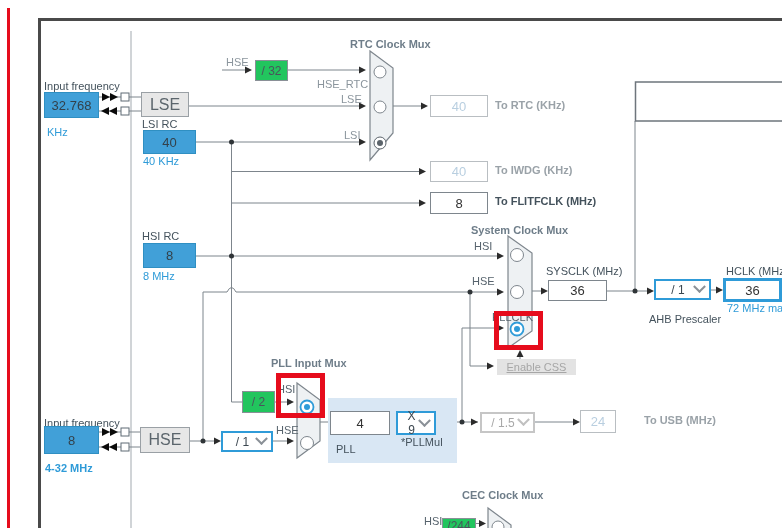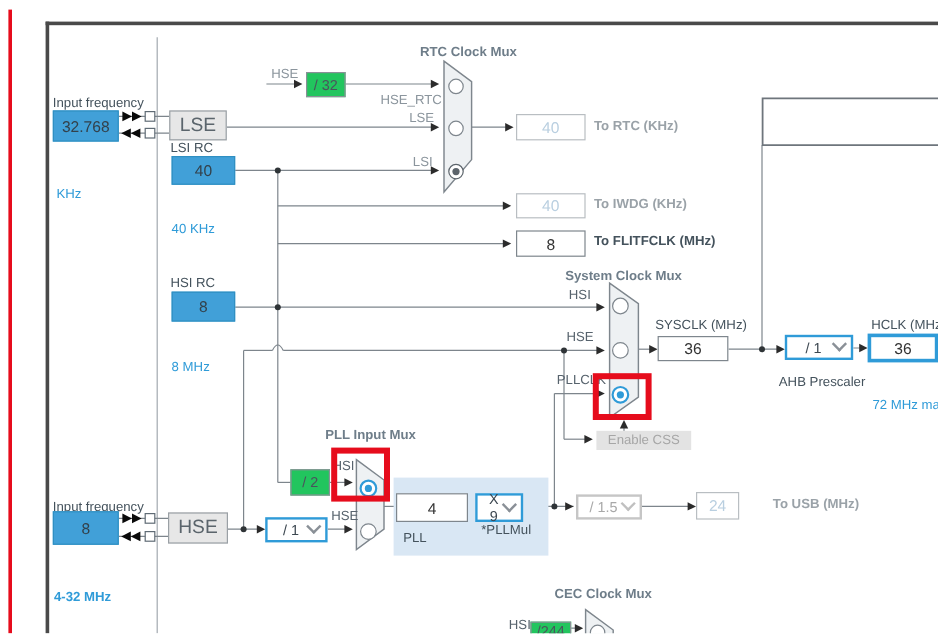--- a/index.html
+++ b/index.html
@@ -1,21 +1,21 @@
 <!DOCTYPE html>
 <html><head>
 <meta charset="utf-8">
 <style>
   html,body{margin:0;padding:0;background:#fff;}
   #stage{position:relative;width:782px;height:528px;overflow:hidden;background:#fff;
          font-family:"Liberation Sans",sans-serif;}
   .abs{position:absolute;box-sizing:border-box;}
   svg.wires{position:absolute;left:0;top:0;width:782px;height:528px;}
   .lbl{font-size:11px;color:#44525c;white-space:nowrap;}
-  .lbl-blue{font-size:11px;color:#2f9bd8;white-space:nowrap;margin-top:30px;}
+  .lbl-blue{font-size:11px;color:#2f9bd8;white-space:nowrap;}
   .lbl-gray-bold{font-size:11px;font-weight:bold;color:#9aa2a8;white-space:nowrap;}
   .lbl-dark-bold{font-size:11px;font-weight:bold;color:#44525c;white-space:nowrap;}
   .title{font-size:11px;font-weight:bold;color:#6e7d89;white-space:nowrap;}
   .muxin{font-size:11px;color:#57636d;white-space:nowrap;}
   .muxin-lt{font-size:11px;color:#8b959d;white-space:nowrap;}
   .bluebox{background:#41a0d8;border:1px solid #2f8fc2;color:#33414b;font-size:13px;
            display:flex;align-items:center;justify-content:center;}
   .graybox{background:#e7e7e7;border:1px solid #9aa0a5;color:#5b656c;font-size:16px;
            display:flex;align-items:center;justify-content:center;}
   .valbox{background:#fff;border:1px solid #7e868d;color:#333;font-size:13px;
@@ -211,22 +211,22 @@
   <div class="abs valbox dis" style="left:430px;top:95px;width:58px;height:22px;">40</div>
   <div class="abs lbl-gray-bold" style="left:495px;top:99px;">To RTC (KHz)</div>
   <div class="abs valbox dis" style="left:430px;top:161px;width:58px;height:21px;">40</div>
   <div class="abs lbl-gray-bold" style="left:495px;top:164px;">To IWDG (KHz)</div>
   <div class="abs valbox" style="left:430px;top:192px;width:58px;height:22px;">8</div>
   <div class="abs lbl-dark-bold" style="left:495px;top:195px;">To FLITFCLK (MHz)</div>
 
   <div class="abs title" style="left:471px;top:224px;">System Clock Mux</div>
   <div class="abs muxin" style="left:474px;top:240px;">HSI</div>
   <div class="abs muxin" style="left:472px;top:275px;">HSE</div>
-  <div class="abs muxin" style="left:464px;top:311px;">PLLCLK</div>
-  <div class="abs cssbtn" style="left:497px;top:359px;width:79px;height:16px;">Enable CSS</div>
+  <div class="abs muxin" style="left:492px;top:311px;">PLLCLK</div>
+  <div class="abs cssbtn" style="left:497px;top:359px;width:79px;height:16px;text-decoration:underline;">Enable CSS</div>
 
   <div class="abs lbl" style="left:546px;top:265px;">SYSCLK (MHz)</div>
   <div class="abs valbox" style="left:548px;top:280px;width:59px;height:21px;">36</div>
   <div class="abs lbl" style="left:649px;top:265px;margin-top:48px;">AHB Prescaler</div>
   <div class="abs drop" style="left:654px;top:279px;width:57px;height:21px;">
     <span class="txt">/ 1</span>
     <span class="chev"></span>
   </div>
   <div class="abs lbl" style="left:726px;top:265px;">HCLK (MHz)</div>
   <div class="abs hclkbox" style="left:723px;top:278px;width:59px;height:24px;">36</div>

